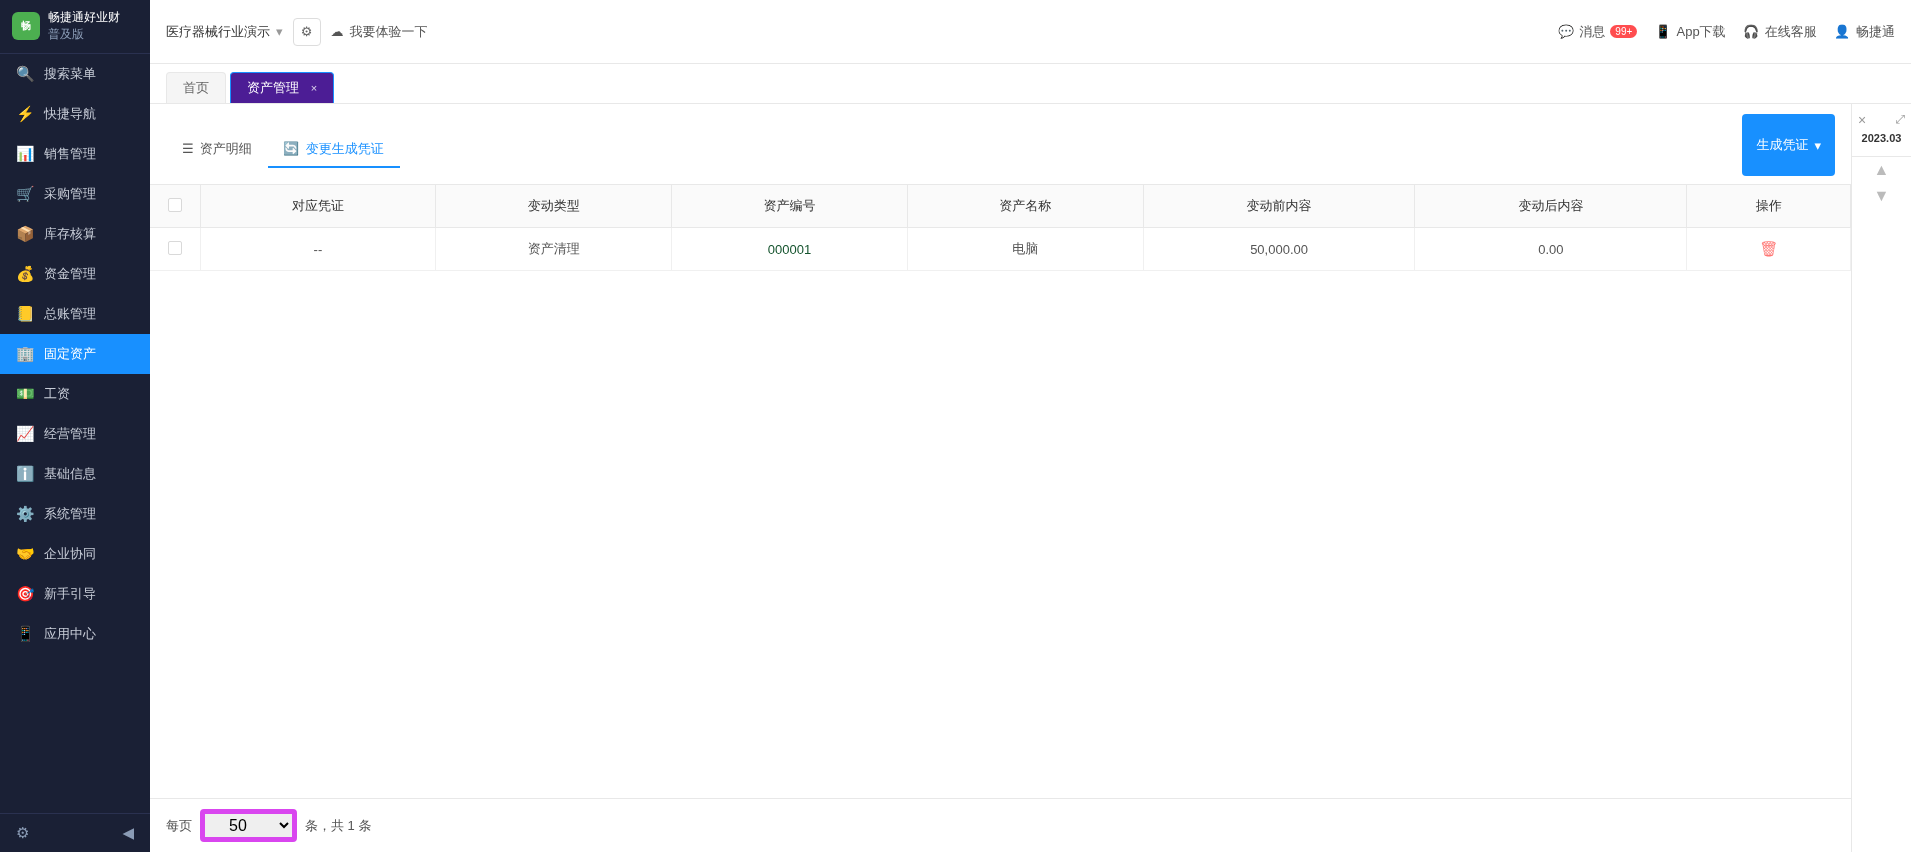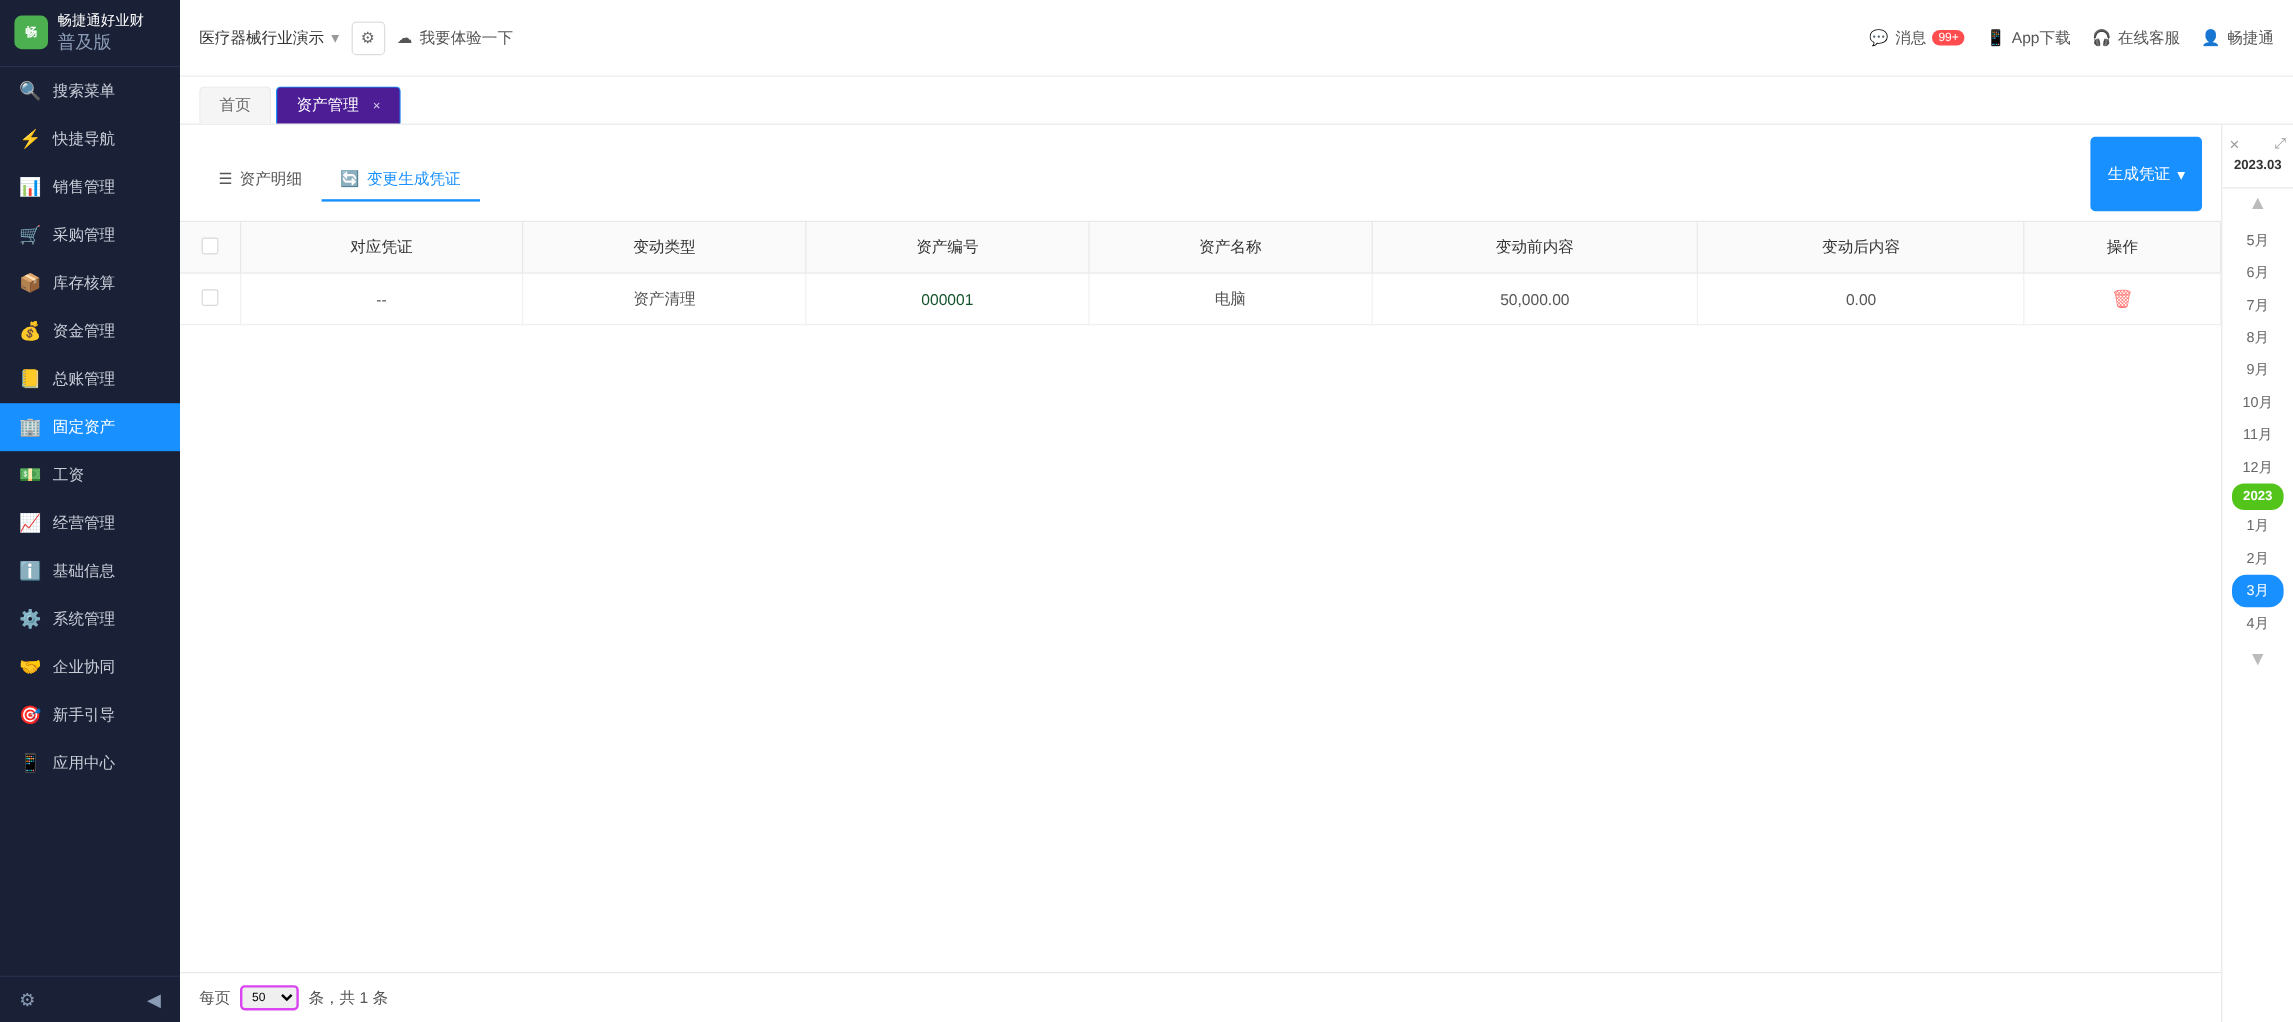--- a/index.html
+++ b/index.html
@@ -36,21 +36,21 @@
       font-weight: bold;
       margin-right: 8px;
       flex-shrink: 0;
     }
     .sidebar-logo-text {
       font-size: 12px;
       color: #fff;
       line-height: 1.3;
     }
     .sidebar-logo-sub {
-      font-size: 15px;
+      font-size: 12px;
       color: #8a9bb5;
       font-family: Liberation Mono, monospace;
     }
     .sidebar-scroll {
       flex: 1;
       overflow-y: auto;
       overflow-x: hidden;
     }
     .sidebar-scroll::-webkit-scrollbar { width: 4px; }
     .sidebar-scroll::-webkit-scrollbar-thumb { background: #3a4560; }
@@ -309,24 +309,24 @@
       padding: 10px 16px;
       display: flex;
       align-items: center;
       gap: 8px;
       font-size: 13px;
       color: #555;
       border-top: 1px solid #e8e8e8;
       flex-shrink: 0;
     }
     .page-size-select {
-      border: 2px solid #d946ef;
+      border: 5px solid #d946ef;
       border-radius: 4px;
-      padding: 2px 4px;
-      font-size: 10px;
+      padding: 2px 20px;
+      font-size: 16px;
     }
 
     
     .right-panel {
       width: 60px;
       background: #fff;
       border-left: 1px solid #e8e8e8;
       display: flex;
       flex-direction: column;
       align-items: center;
@@ -583,32 +583,17 @@
 
     <div class="right-panel">
       <div class="right-panel-header">
         <div style="display:flex;justify-content:space-between;width:100%;padding:0 6px;">
           <span style="cursor:pointer;color:#999;font-size:14px;">×</span>
           <span style="cursor:pointer;color:#999;font-size:12px;">⤢</span>
         </div>
         <div style="font-size:11px;font-weight:bold;color:#333;padding:4px 0;">2023.03</div>
       </div>
       <div class="nav-arrow">▲</div>
-      <div class="timeline" id="timeline">
-          <div class="timeline-item">5月</div>
-          <div class="timeline-item">6月</div>
-          <div class="timeline-item">7月</div>
-          <div class="timeline-item">8月</div>
-          <div class="timeline-item">9月</div>
-          <div class="timeline-item">10月</div>
-          <div class="timeline-item">11月</div>
-          <div class="timeline-item">12月</div>
-          <div class="timeline-item year-marker">2023</div>
-          <div class="timeline-item">1月</div>
-          <div class="timeline-item">2月</div>
-          <div class="timeline-item current">3月</div>
-          <div class="timeline-item">4月</div>
-        </div>
       <div class="nav-arrow">▼</div>
     </div>
 
   </div>
 </div>
 
 </body></html>

